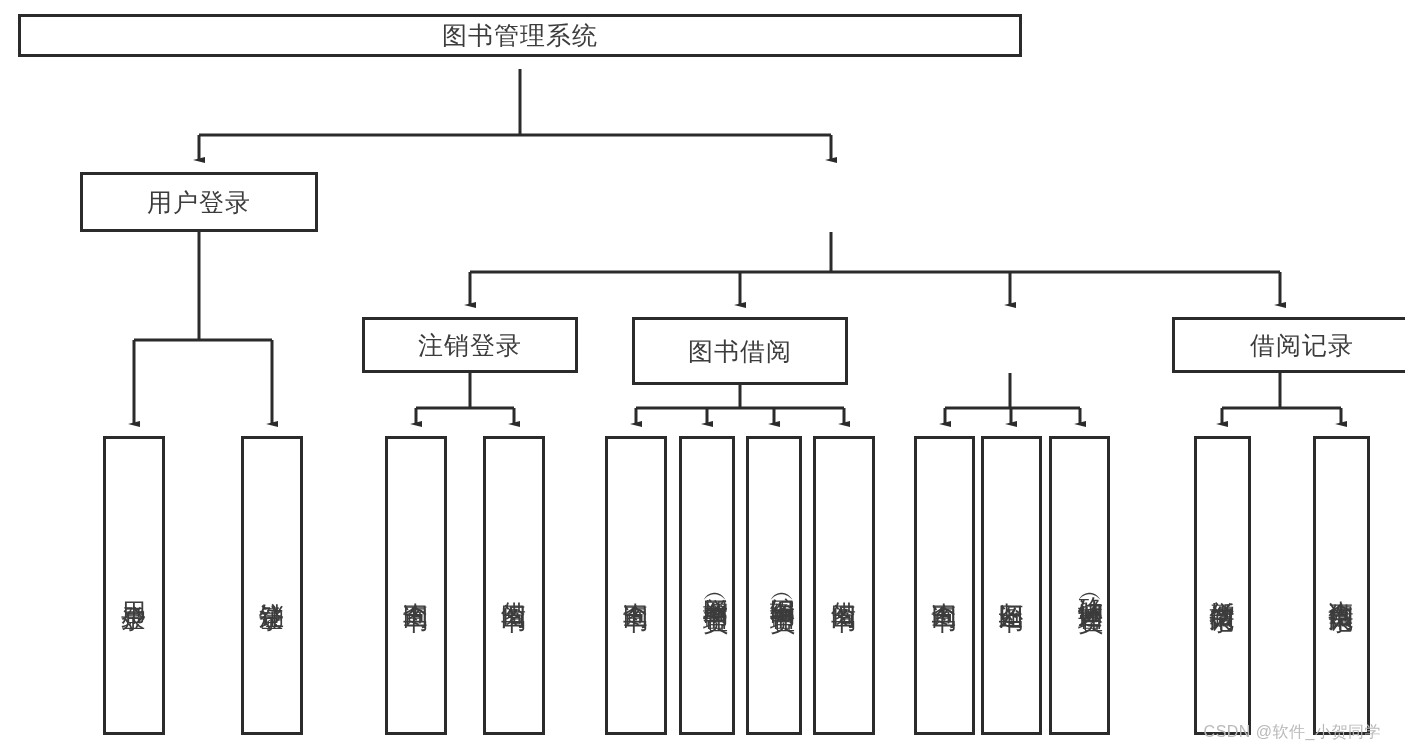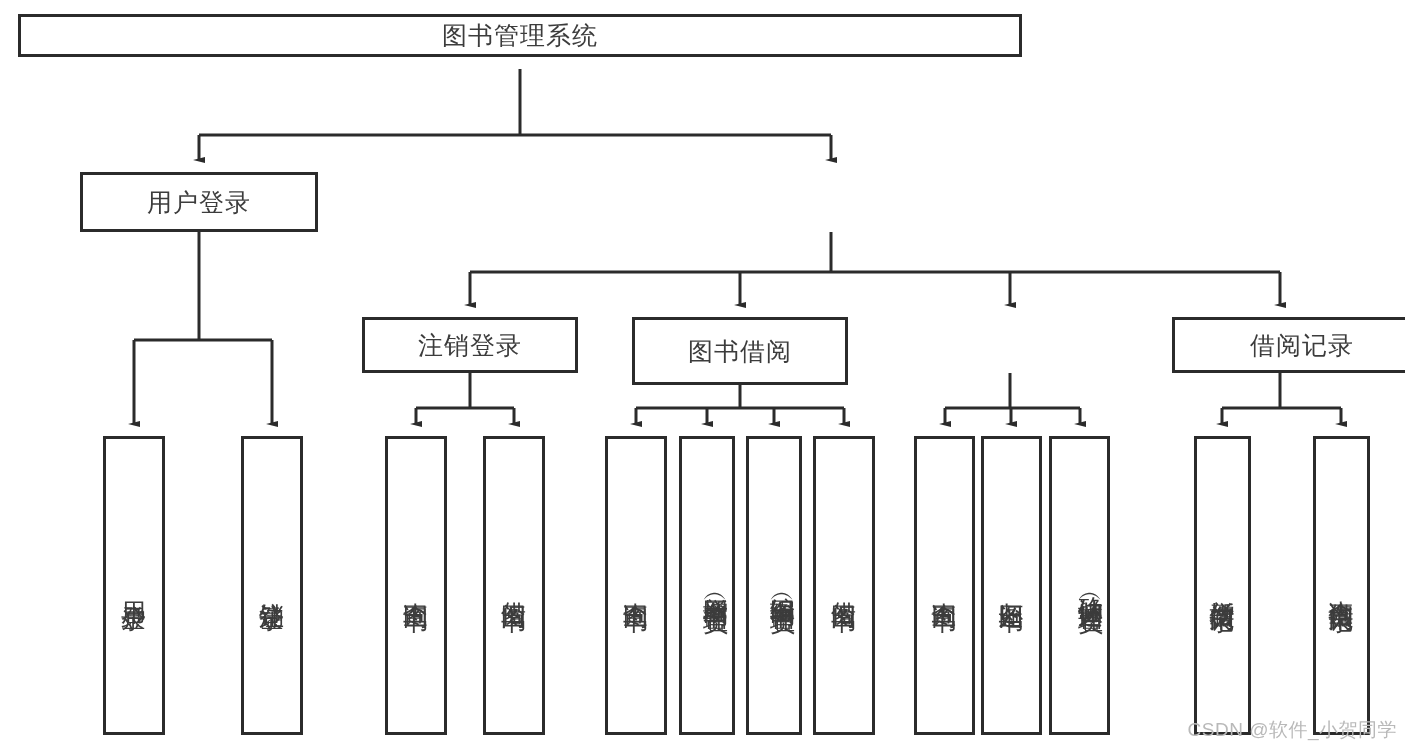--- a/index.html
+++ b/index.html
@@ -46,23 +46,23 @@
     letter-spacing: 2px;
     padding: 4px 0;
     white-space: nowrap;
   }
   .node.root {
     border-width: 3px;
     font-size: 25px;
   }
   .watermark {
     position: absolute;
-    right: 8px;
+    right: 24px;
     bottom: 4px;
-    font-size: 19px;
+    font-size: 16px;
     color: #b9b9b9;
     letter-spacing: 0.5px;
     white-space: nowrap;
     pointer-events: none;
   }
 </style>
 </head>
 <body>
 
 <div id="canvas">

